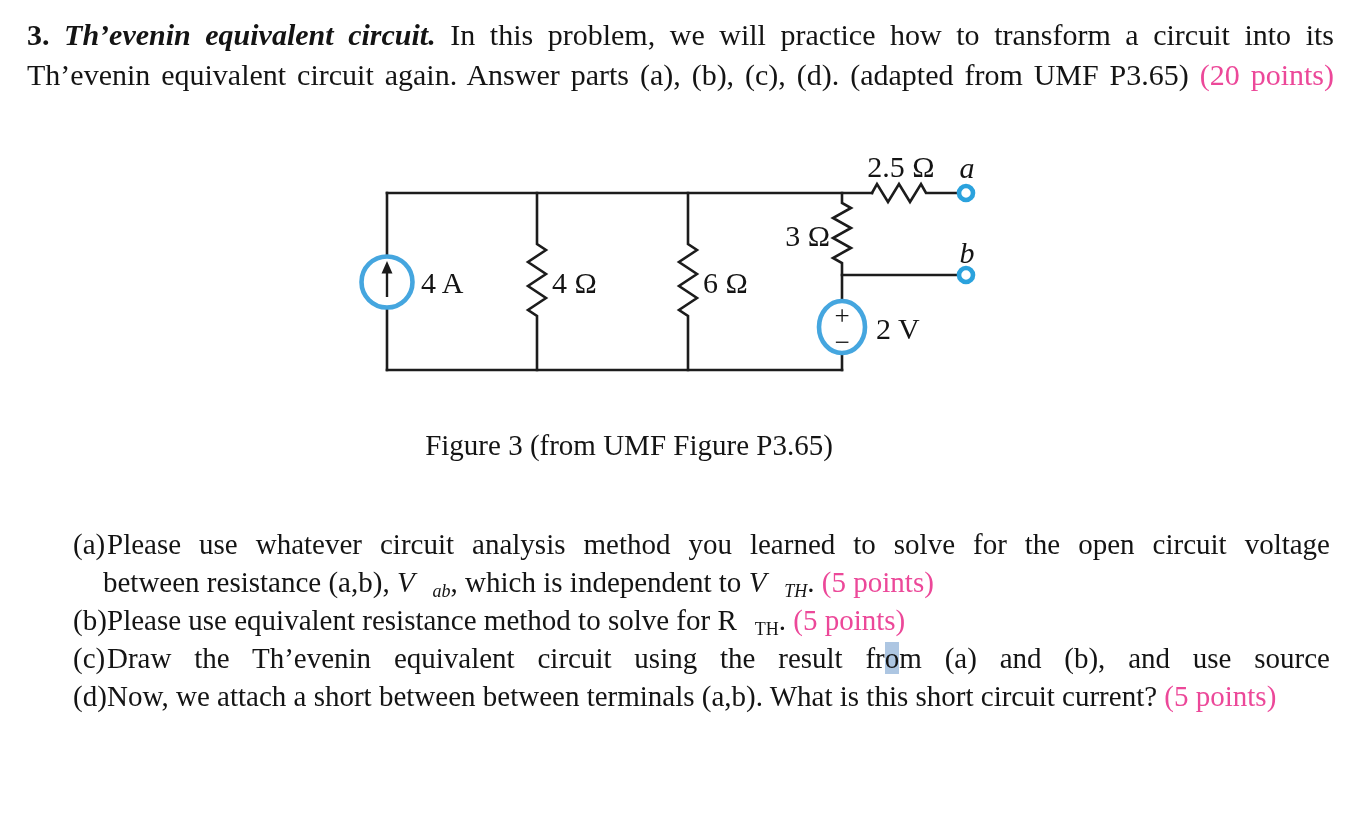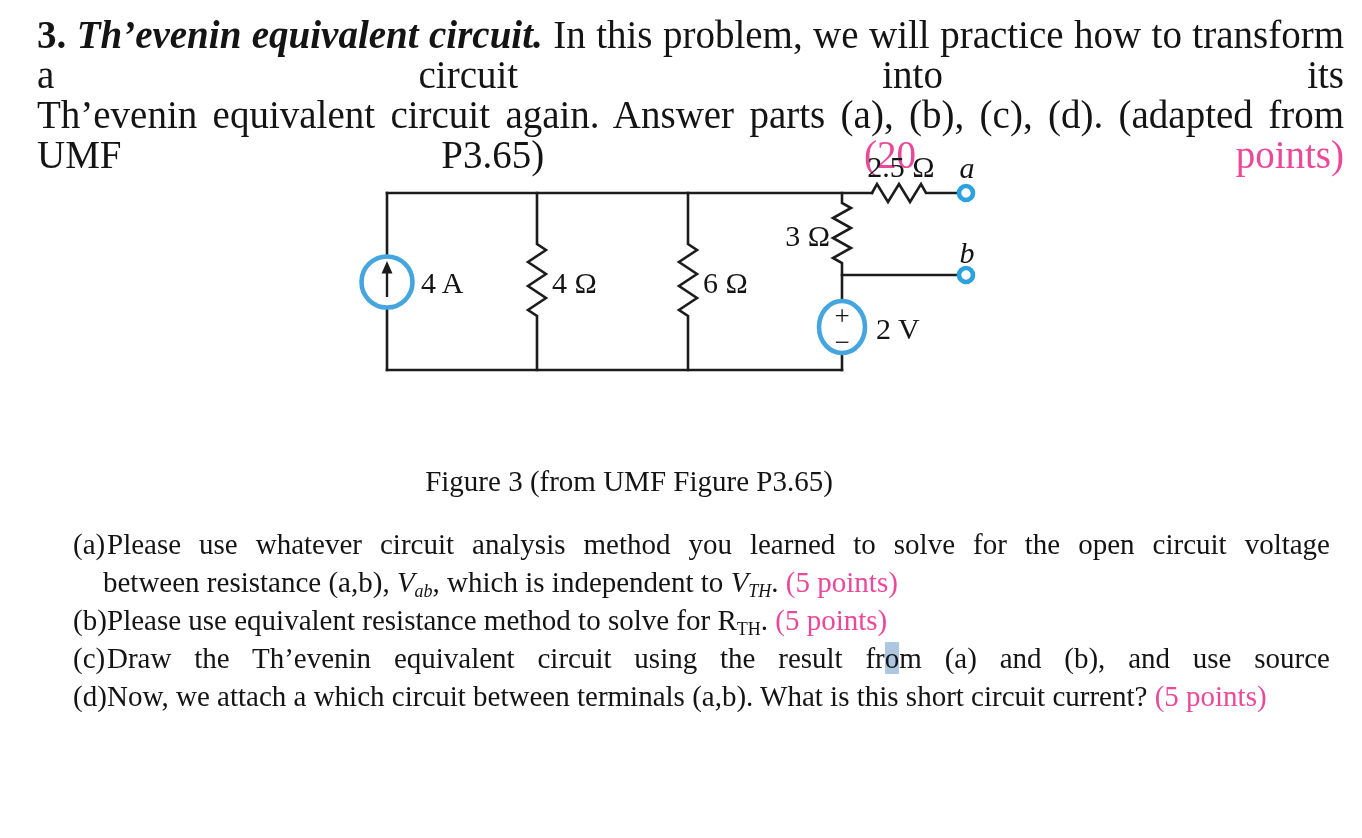--- a/index.html
+++ b/index.html
@@ -6,41 +6,41 @@
   body {
     width: 1362px; height: 838px;
     background: #ffffff;
     font-family: "Liberation Serif", serif;
     color: #141414;
     position: relative;
     overflow: hidden;
   }
   .abs { position: absolute; }
   .intro {
-    left: 37px; top: 15px; width: 1307px;
-    font-size: 39px; line-height: 40px;
+    left: 27px; top: 15px; width: 1307px;
+    font-size: 30px; line-height: 40px;
   }
   .j { text-align: justify; text-align-last: justify; }
   .b  { font-weight: bold; }
   .bi { font-weight: bold; font-style: italic; }
   .red { color: #ec4899; }
   .hl { background: #adc6e2; }
   .caption {
-    left: 340px; top: 462px; width: 578px;
+    left: 340px; top: 426px; width: 578px;
     font-size: 29px; line-height: 38px;
     text-align: center; white-space: nowrap;
   }
   .parts {
     left: 0; top: 525px; width: 1362px;
     font-size: 29px; line-height: 38px;
   }
   .pline { position: relative; padding-left: 107px; padding-right: 32px; }
   .pline.cont { padding-left: 103px; }
   .plabel { position: absolute; left: 73px; top: 0; }
-  sub { font-size: 18px; line-height: 0; vertical-align: -5px; }
+  sub { font-size: 18px; line-height: 0; vertical-align: -5px; margin-left: 18px; }
   sub.isub { font-style: italic; }
   svg text {
     font-family: "Liberation Serif", serif;
     font-size: 30px; fill: #141414;
   }
   svg text.it { font-style: italic; }
   svg text.sym { font-size: 27px; }
 </style>
 </head>
 <body>
@@ -96,14 +96,14 @@
 <div class="abs caption">Figure 3 (from UMF Figure P3.65)</div>
 
 <div class="abs parts">
   <div class="pline j"><span class="plabel">(a)</span><span>Please use whatever circuit analysis method you learned to solve for the open circuit voltage</span></div>
   <div class="pline cont"><span>between resistance (a,b), </span><i>V</i><sub class="isub">ab</sub><span>, which is independent to </span><i>V</i><sub class="isub">TH</sub><span>. </span><span class="red">(5 points)</span></div>
 
   <div class="pline"><span class="plabel">(b)</span><span>Please use equivalent resistance method to solve for R</span><sub>TH</sub><span>. </span><span class="red">(5 points)</span></div>
 
   <div class="pline j"><span class="plabel">(c)</span><span>Draw the Th’evenin equivalent circuit using the result fr</span><span class="hl">o</span><span>m (a) and (b), and use source</span></div>
 
-  <div class="pline"><span class="plabel">(d)</span><span>Now, we attach a which circuit between terminals (a,b). What is this short circuit current? </span><span class="red">(5 points)</span></div>
+  <div class="pline"><span class="plabel">(d)</span><span>Now, we attach a short between between terminals (a,b). What is this short circuit current? </span><span class="red">(5 points)</span></div>
 </div>
 
 </body></html>

